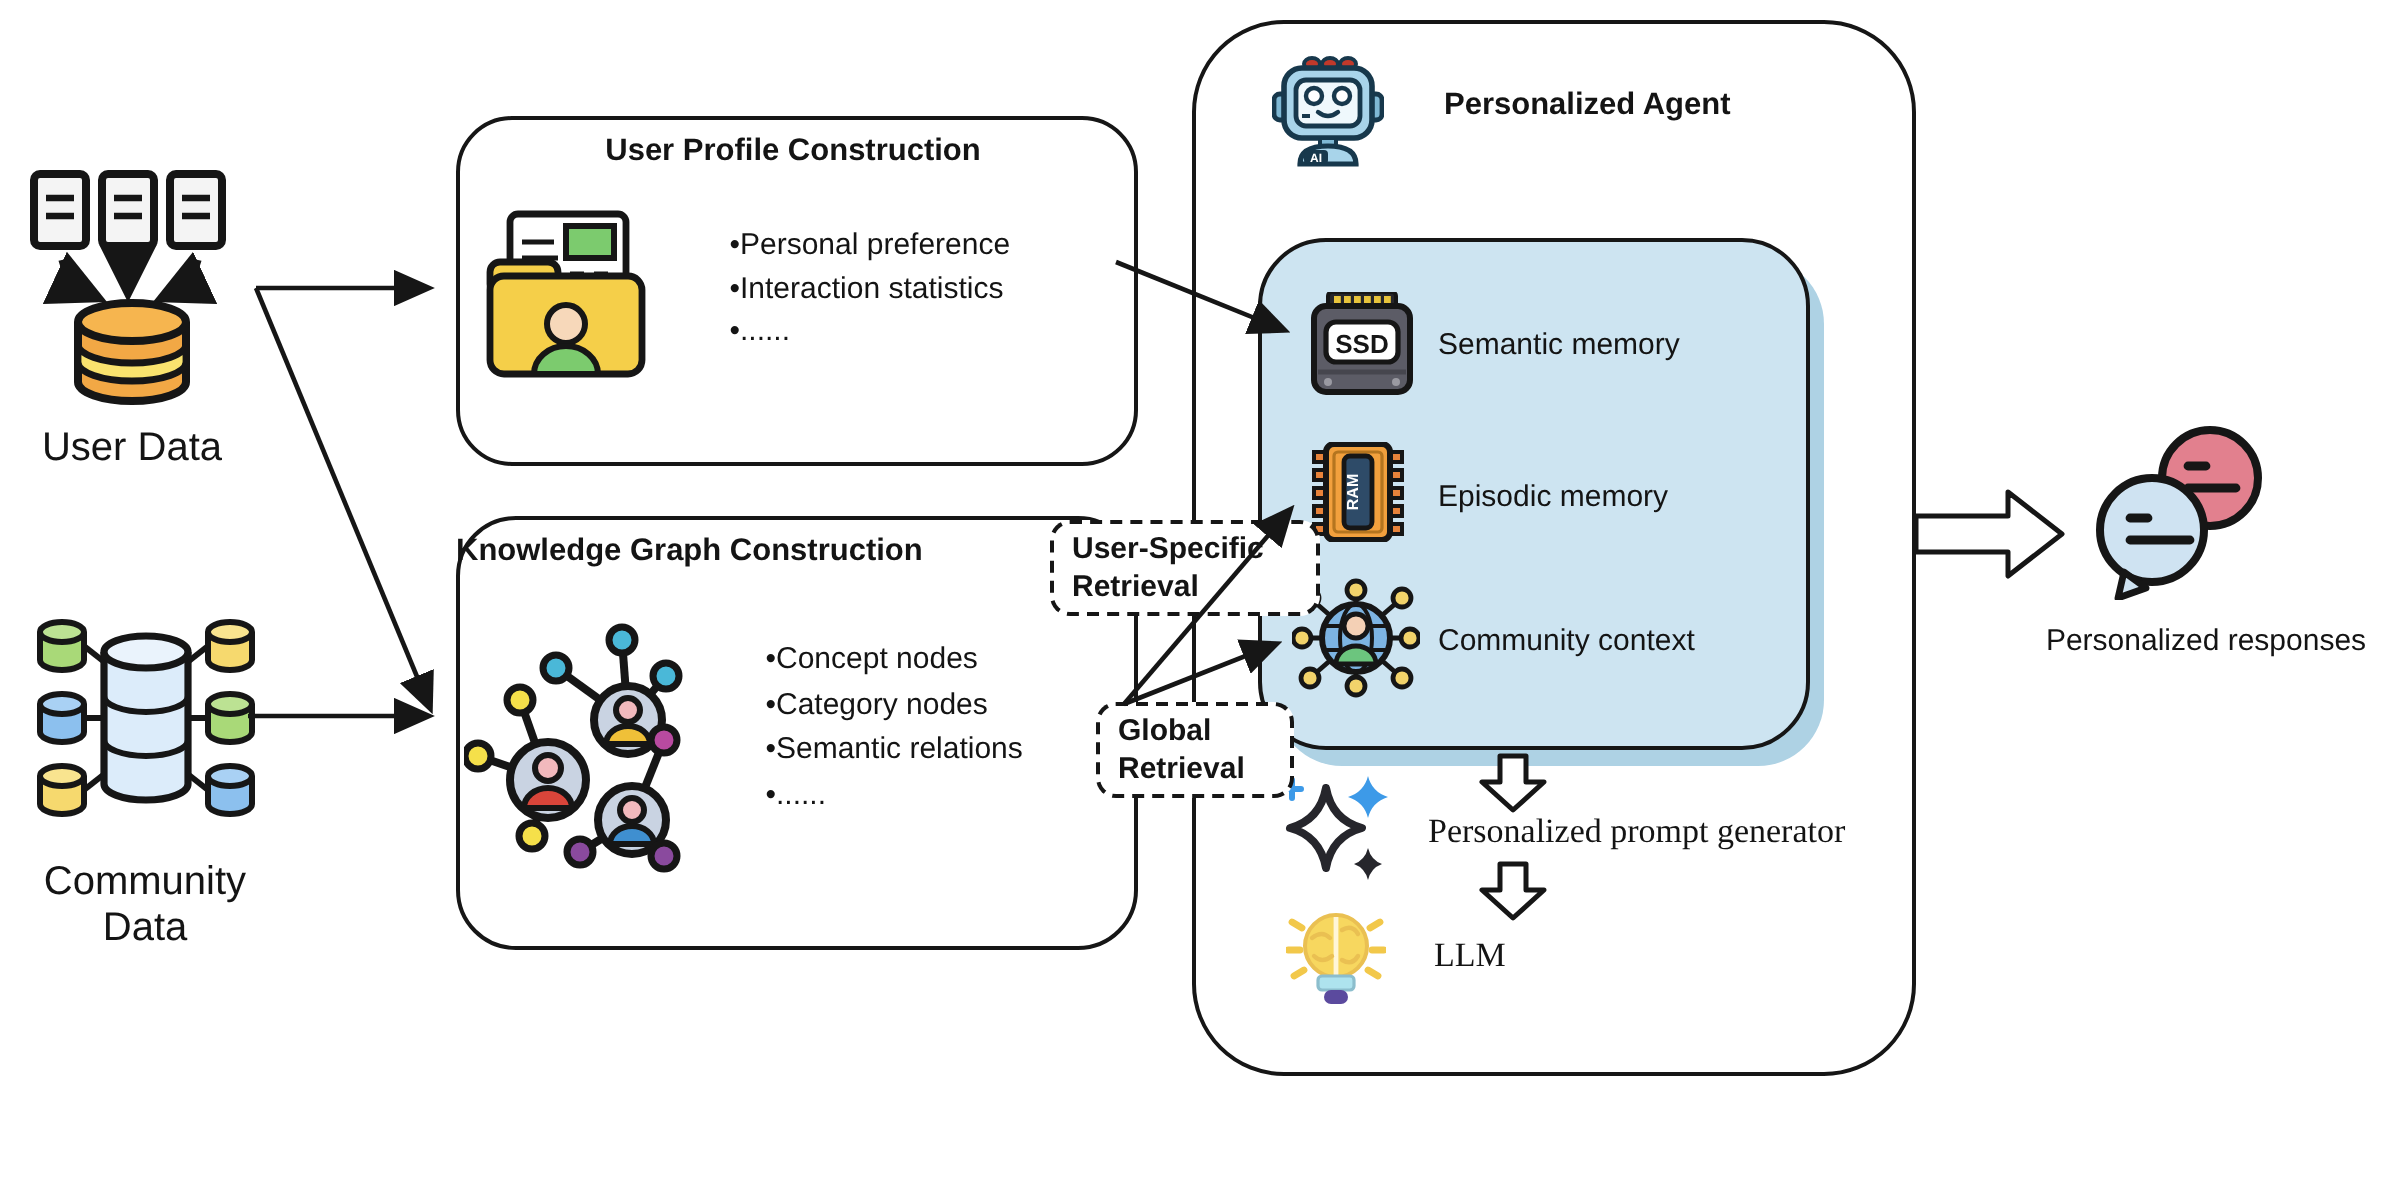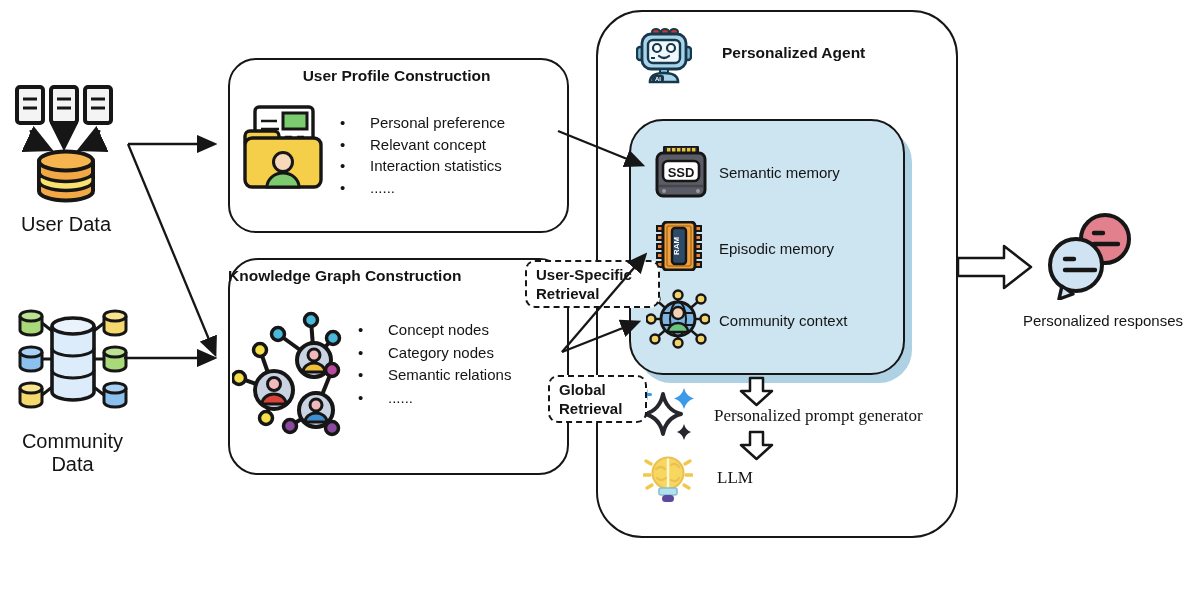--- a/index.html
+++ b/index.html
@@ -11,28 +11,28 @@
   .kg-box{left:228px;top:258px;width:337px;height:213px;border-radius:30px;z-index:1;}
   .agent-box{left:596px;top:10px;width:358px;height:524px;border-radius:46px;background:transparent;z-index:1;}
   .memory-panel{left:629px;top:119px;width:272px;height:252px;background:#CDE4F1;
                 border:2.6px solid #161616;border-radius:34px;z-index:2;
                 box-shadow:8px 9px 0 -1px #AED2E4;}
   .box-title{position:absolute;font-weight:bold;font-size:15.5px;z-index:3;}
   .up-title{left:228px;top:67px;width:337px;text-align:center;}
   .kg-title{left:228px;top:267px;width:337px;text-align:left;}
   .agent-title{left:711px;top:44px;margin-left:11px;}
   ul.bullets{position:absolute;margin:0;padding:0;list-style:none;font-size:15px;z-index:3;}
-  ul.bullets li{display:flex;}
+  ul.bullets li{display:flex;text-align:right;}
   ul.bullets li::before{content:"\2022";display:inline-block;width:30px;flex:0 0 30px;}
   .up-bullets{left:340px;top:112px;line-height:21.5px;}
   .kg-bullets{left:358px;top:319px;line-height:22.5px;}
   .retrieval{position:absolute;border:2.6px dashed #161616;border-radius:10px;background:#fff;
              font-weight:bold;font-size:15px;line-height:19px;padding:3px 4px 3px 9px;z-index:6;}
   .us-label{left:525px;top:260px;width:118px;}
-  .gl-label{left:548px;top:351px;width:82px;margin-top:24px;}
+  .gl-label{left:548px;top:351px;width:82px;}
   .mem-label{position:absolute;left:719px;font-size:15px;z-index:3;}
   .pipe-label{position:absolute;font-size:17px;z-index:3;font-family:Liberation Serif, serif;}
   .src-label{position:absolute;font-size:20px;text-align:center;z-index:3;}
   .out-label{position:absolute;left:1008px;top:312px;width:190px;font-size:15px;text-align:center;z-index:3;}
   svg.overlay{position:absolute;left:0;top:0;z-index:7;pointer-events:none;}
   .icon{position:absolute;z-index:4;}
 </style>
 </head>
 <body>
 
@@ -42,21 +42,20 @@
   <div class="box kg-box"></div>
   <div class="box agent-box"></div>
   <div class="memory-panel abs"></div>
 
   <div class="box-title up-title">User Profile Construction</div>
   <div class="box-title kg-title">Knowledge Graph Construction</div>
   <div class="box-title agent-title">Personalized Agent</div>
 
   <ul class="bullets up-bullets">
     <li>Personal preference</li>
-    <li>Relevant concept</li>
     <li>Interaction statistics</li>
     <li>......</li>
   </ul>
   <ul class="bullets kg-bullets">
     <li>Concept nodes</li>
     <li>Category nodes</li>
     <li>Semantic relations</li>
     <li>......</li>
   </ul>
 

